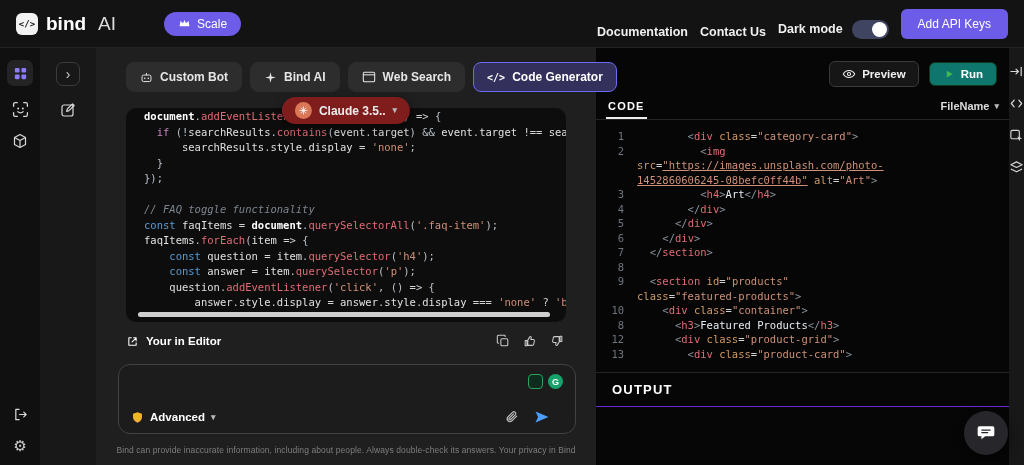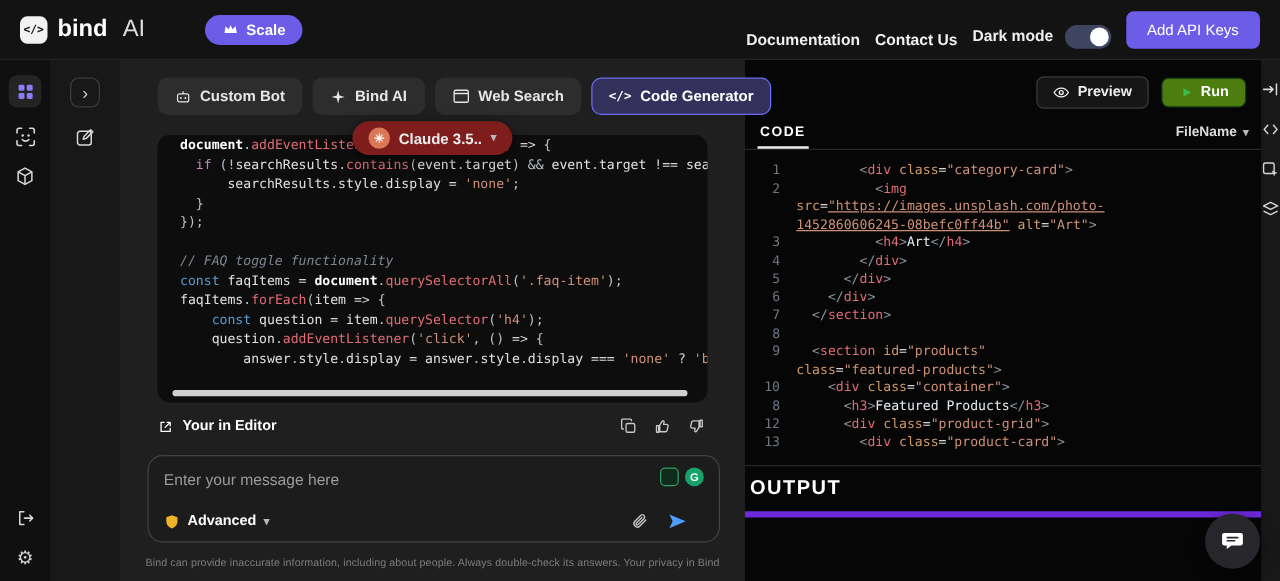--- a/index.html
+++ b/index.html
@@ -6,21 +6,21 @@
   html,body{width:1024px;height:465px;background:#181818;font-family:"Liberation Sans",sans-serif;color:#e8e8e8;overflow:hidden;position:relative}
   svg{display:block}
   .icon{display:inline-flex;align-items:center;justify-content:center}
 
   
   .header{position:absolute;top:0;left:0;width:1024px;height:48px;background:#131313;border-bottom:1px solid #232323;display:flex;align-items:center;padding:0 16px;z-index:5}
   .logo{display:flex;align-items:center;gap:8px;cursor:pointer}
   .logo-badge{width:22px;height:22px;background:#f2f2f2;border-radius:6px;color:#111;font-family:"DejaVu Sans Mono",monospace;font-size:9px;font-weight:bold;display:flex;align-items:center;justify-content:center}
   .logo-text{font-size:19px;font-weight:700;color:#fff}
   .logo-ai{font-size:19px;font-weight:300;color:#dcdcdc;margin-left:4px}
-  .scale-btn{margin-left:48px;display:flex;align-items:center;gap:6px;background:#6c5ce7;border:none;border-radius:14px;padding:5px 14px;color:#fff;font-size:12px;font-weight:700;cursor:pointer}
+  .scale-btn{margin-left:48px;display:flex;align-items:center;gap:6px;background:#6c5ce7;border:none;border-radius:14px;padding:5px 14px;color:#fff;font-size:12px;font-weight:400;cursor:pointer}
   .hnav{margin-left:auto;display:flex;align-items:flex-end;gap:12px}
   .hnav-link{font-size:12.5px;font-weight:600;color:#f0f0f0;cursor:pointer}
   .dark-mode{display:flex;align-items:center;gap:9px}
   .toggle{width:37px;height:19px;border-radius:10px;background:#3f4460;position:relative;cursor:pointer}
   .toggle-knob{position:absolute;right:2px;top:2px;width:15px;height:15px;border-radius:50%;background:#fff}
   .api-btn{background:#6c5ce7;border:none;border-radius:6px;padding:8px 17px;color:#fff;font-size:12px;font-weight:400;cursor:pointer}
 
   
   .app{position:absolute;top:48px;left:0;right:0;bottom:0;display:flex}
   .rail1{width:42px;background:#101010;display:flex;flex-direction:column;align-items:center;padding:12px 0 10px;gap:15px}
@@ -70,29 +70,29 @@
   .advanced{display:flex;align-items:center;gap:6px;font-size:11.5px;font-weight:700;color:#fff;cursor:pointer}
   .send-group{display:flex;align-items:center;gap:15px;color:#c4c4c4}
   .send-group .icon{cursor:pointer}
 
   .disclaimer{margin:11px 16px 0;text-align:center;font-size:8.5px;color:#7e7e7e;letter-spacing:.1px}
 
   
   .rpanel{width:430px;background:#060606;display:flex;flex-direction:column}
   .rp-toolbar{display:flex;justify-content:flex-end;align-items:center;gap:10px;padding:13px 12px 9px}
   .btn-preview{display:flex;align-items:center;gap:6px;background:#161616;border:1px solid #3a3a3a;border-radius:6px;padding:5px 12px;font-size:11.5px;font-weight:600;color:#f0f0f0;cursor:pointer}
-  .btn-run{display:flex;align-items:flex-end;gap:6px;background:#4d7c0f;border:1px solid #10381d;border-radius:6px;padding:5px 13px;font-size:11.5px;font-weight:700;color:#fff;cursor:pointer}
+  .btn-run{display:flex;align-items:flex-end;gap:6px;background:#0f766e;border:1px solid #10381d;border-radius:6px;padding:5px 13px;font-size:11.5px;font-weight:700;color:#fff;cursor:pointer}
   .rp-tabs{display:flex;justify-content:space-between;align-items:flex-end;border-bottom:1px solid #262626;padding:0 10px}
   .code-tab{font-size:11px;font-weight:700;letter-spacing:1.2px;color:#fff;padding:4px 2px 5px;border-bottom:2px solid #ededed;cursor:pointer}
   .filename{display:flex;align-items:center;gap:5px;font-size:11px;font-weight:600;color:#dcdcdc;padding-bottom:7px;cursor:pointer}
   .rp-code{height:252px;padding:9px 6px 0 8px;font-family:"DejaVu Sans Mono",monospace;font-size:10.5px;line-height:14.5px;overflow:hidden}
   .rp-line{display:flex}
   .rp-gutter{width:20px;flex:none;text-align:right;color:#6f7680;margin-right:13px}
   .rp-text{width:252px;white-space:pre-wrap;overflow-wrap:anywhere;color:#d8dde3}
-  .rp-output{border-top:1px solid #262626;border-bottom:5px solid #6d28d9;padding:9px 4px;font-size:16px;font-weight:700;letter-spacing:1.2px;color:#fff}
+  .rp-output{border-top:1px solid #262626;border-bottom:1px solid #6d28d9;padding:9px 16px;font-size:13px;font-weight:700;letter-spacing:1.2px;color:#fff}
 
   
   .rail3{flex:1;background:#181818;display:flex;flex-direction:column;align-items:center;gap:17px;padding-top:16px;color:#d6d6d6}
   .rail3 .icon{cursor:pointer}
 
   .fab{position:absolute;right:16px;bottom:10px;width:44px;height:44px;border-radius:50%;background:#26262b;box-shadow:0 4px 12px rgba(0,0,0,.55);display:flex;align-items:center;justify-content:center;z-index:6;cursor:pointer}
 </style>
 </head>
 <body>
 
@@ -223,20 +223,21 @@
           <div class="ed-line clip"><span><span class="t-obj">document</span><span class="t-punc">.</span><span class="t-fn">addEventListener</span><span class="t-punc">(</span><span class="t-str">'click'</span><span class="t-punc">, (</span><span class="t-var">event</span><span class="t-punc">) </span><span class="t-op">=&gt;</span><span class="t-punc"> {</span></span></div>
           <div class="ed-line"><span>  <span class="t-kw">if</span><span class="t-punc"> (!</span><span class="t-var">searchResults</span><span class="t-punc">.</span><span class="t-fn">contains</span><span class="t-punc">(</span><span class="t-var">event</span><span class="t-punc">.</span><span class="t-var">target</span><span class="t-punc">) &amp;&amp; </span><span class="t-var">event</span><span class="t-punc">.</span><span class="t-var">target</span><span class="t-op"> !== </span><span class="t-var">searchInput</span></span></div>
           <div class="ed-line"><span>      <span class="t-var">searchResults</span><span class="t-punc">.</span><span class="t-var">style</span><span class="t-punc">.</span><span class="t-var">display</span><span class="t-op"> = </span><span class="t-str">'none'</span><span class="t-punc">;</span></span></div>
           <div class="ed-line"><span>  <span class="t-punc">}</span></span></div>
           <div class="ed-line"><span><span class="t-punc">});</span></span></div>
           <div class="ed-line"><span>&nbsp;</span></div>
           <div class="ed-line"><span><span class="t-com">// FAQ toggle functionality</span></span></div>
           <div class="ed-line"><span><span class="t-decl">const</span><span class="t-var"> faqItems</span><span class="t-op"> = </span><span class="t-obj">document</span><span class="t-punc">.</span><span class="t-fn">querySelectorAll</span><span class="t-punc">(</span><span class="t-str">'.faq-item'</span><span class="t-punc">);</span></span></div>
           <div class="ed-line"><span><span class="t-var">faqItems</span><span class="t-punc">.</span><span class="t-fn">forEach</span><span class="t-punc">(</span><span class="t-var">item</span><span class="t-op"> =&gt; </span><span class="t-punc">{</span></span></div>
           <div class="ed-line"><span>    <span class="t-decl">const</span><span class="t-var"> question</span><span class="t-op"> = </span><span class="t-var">item</span><span class="t-punc">.</span><span class="t-fn">querySelector</span><span class="t-punc">(</span><span class="t-str">'h4'</span><span class="t-punc">);</span></span></div>
+          <div class="ed-line"><span>    <span class="t-decl">const</span><span class="t-var"> answer</span><span class="t-op"> = </span><span class="t-var">item</span><span class="t-punc">.</span><span class="t-fn">querySelector</span><span class="t-punc">(</span><span class="t-str">'p'</span><span class="t-punc">);</span></span></div>
           <div class="ed-line"><span>    <span class="t-var">question</span><span class="t-punc">.</span><span class="t-fn">addEventListener</span><span class="t-punc">(</span><span class="t-str">'click'</span><span class="t-punc">, () </span><span class="t-op">=&gt;</span><span class="t-punc"> {</span></span></div>
           <div class="ed-line"><span>        <span class="t-var">answer</span><span class="t-punc">.</span><span class="t-var">style</span><span class="t-punc">.</span><span class="t-var">display</span><span class="t-op"> = </span><span class="t-var">answer</span><span class="t-punc">.</span><span class="t-var">style</span><span class="t-punc">.</span><span class="t-var">display</span><span class="t-op"> === </span><span class="t-str">'none'</span><span class="t-op"> ? </span><span class="t-str">'block'</span></span></div>
         </div>
       <div class="hscroll"></div>
     </div>
 
     <div class="actions">
       <div class="open-editor">
         <span class="icon">
           <svg width="13" height="13" viewBox="0 0 16 16" fill="none" stroke="currentColor" stroke-width="1.3" stroke-linecap="round" stroke-linejoin="round">
@@ -261,21 +262,20 @@
           <svg width="14" height="14" viewBox="0 0 16 16" fill="none" stroke="currentColor" stroke-width="1.2" stroke-linejoin="round">
               <g transform="rotate(180 8 8)">
                 <path d="M2.5 7.5h2v6h-2zM5.5 13h5.2c.7 0 1.3-.45 1.45-1.1l.9-3.9c.2-.85-.45-1.65-1.3-1.65H9l.45-2.3c.2-1-1.1-1.55-1.7-.75L5.5 7z"></path>
               </g>
             </svg>
         </span>
       </div>
     </div>
 
     <div class="composer">
-      <input type="text" value="" placeholder="Enter your message here" style="">
       <div class="badges">
         <span class="badge-sq"></span>
         <span class="badge-ci">G</span>
       </div>
       <div class="composer-bottom">
         <div class="advanced">
           <span class="icon">
             <svg width="13" height="13" viewBox="0 0 16 16">
                 <path d="M8 1.5l5.5 2v4.2c0 3.2-2.2 5.4-5.5 6.8-3.3-1.4-5.5-3.6-5.5-6.8V3.5z" fill="#f0b429"></path>
               </svg>

